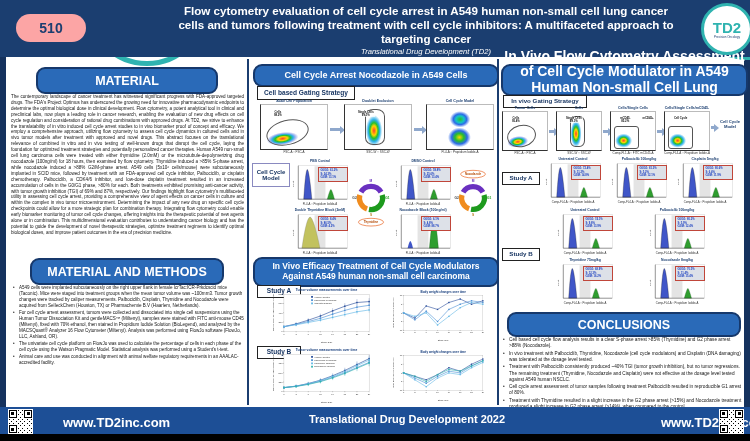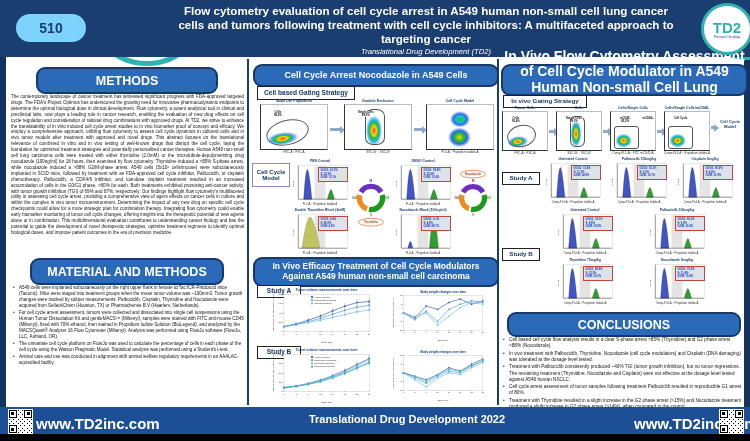--- a/index.html
+++ b/index.html
@@ -4,21 +4,21 @@
 <style>
   html,body{margin:0;padding:0;}
   body{width:750px;height:441px;position:relative;overflow:hidden;background:#15325e;
        font-family:"Liberation Sans",sans-serif;-webkit-font-smoothing:antialiased;}
   .abs{position:absolute;}
   
   .header{left:0;top:0;width:750px;height:57px;background:#1b3e70;z-index:3;}
   .deco{border-radius:50%;z-index:2;}
   .deco.l{left:86px;top:-56px;width:112px;height:112px;background:#fff;border:5px solid #2fb3b0;}
   .deco.r{left:688px;top:-58px;width:118px;height:118px;background:#2fb3b0;}
-  .num-pill{left:16px;top:14px;width:70px;height:28px;background:#7dd3fc;border-radius:14px;z-index:4;
+  .num-pill{left:16px;top:14px;width:70px;height:28px;background:#fca5a5;border-radius:14px;z-index:4;
             display:flex;align-items:center;justify-content:center;font-weight:bold;font-size:14px;color:#1b3e70;}
   .title-wrap{left:172px;top:4px;width:508px;text-align:center;z-index:4;color:#fff;}
   .poster-title{font-size:11.6px;font-weight:bold;line-height:1.22;}
   .poster-authors{font-size:7.6px;font-style:italic;margin-top:2px;}
   .poster-affil{font-size:7.6px;font-style:italic;margin-top:1px;}
   .logo-circ{left:701px;top:3px;width:46px;height:46px;background:#fff;border:3px solid #2fb3b0;border-radius:50%;
              z-index:4;display:flex;flex-direction:column;align-items:center;justify-content:center;}
   .logo-txt{font-size:15px;font-weight:bold;color:#2fb3b0;line-height:1;}
   .logo-sub{font-size:3px;color:#1b3e70;}
   
@@ -67,21 +67,21 @@
   .h-x{font-size:2.8px;color:#333;text-align:center;height:4px;line-height:4px;white-space:nowrap;overflow:hidden;}
   .stats{position:absolute;right:1%;top:8%;width:44%;background:#dde1e8;border:0.5px solid #c0463a;
          color:#1a3fc0;font-size:2.7px;line-height:1.3;font-weight:bold;padding:1px 1.5px;}
   
   .wheel,.chart{z-index:3;}
   .wheel svg,.chart svg,.qr svg{width:100%;height:100%;display:block;}
   .model-note{z-index:3;font-size:4.2px;font-weight:bold;color:#1b3e70;text-align:center;line-height:1.15;}
   
   .footer{left:0;top:407px;width:750px;height:27px;background:#1d4f96;z-index:3;}
   .blackbar{left:0;top:434px;width:750px;height:7px;background:#000;z-index:3;}
-  .f-url{top:415px;font-size:15px;font-weight:bold;color:#fff;z-index:4;}
+  .f-url{top:415px;font-size:13px;font-weight:bold;color:#fff;z-index:4;margin-left:27px;}
   .f-center{left:0;top:413px;width:750px;text-align:center;font-size:11px;font-weight:bold;color:#fff;z-index:4;margin-left:32px;}
   .qr{z-index:4;background:#fff;padding:1px;}
 </style>
 </head>
 <body>
 
 <div class="abs header"></div>
 <div class="abs deco l"></div>
 <div class="abs deco r"></div>
 <div class="abs num-pill">
@@ -93,21 +93,21 @@
 </div>
 <div class="abs logo-circ">
   <div class="logo-txt">TD2</div>
   <div class="logo-sub">Precision Oncology</div>
 </div>
 
 <div class="abs content-bg"></div>
 <div class="abs vline" style="left:247px"></div>
 <div class="abs vline" style="left:497px"></div>
 
-<div class="abs sec-h" style="left:36px;top:67px;width:178px;height:23px;font-size:12.5px">METHODS</div>
+<div class="abs sec-h" style="left:36px;top:67px;width:178px;height:23px;font-size:12.5px">MATERIAL</div>
 <div class="abs body-txt" style="left:11px;top:94px;width:233px">The contemporary landscape of cancer treatment has witnessed significant progress with FDA-approved targeted drugs. The FDA's Project Optimus has underscored the growing need for innovative pharmacodynamic endpoints to determine the optimal biological dose in clinical development. Flow cytometry, a potent analytical tool in clinical and preclinical labs, now plays a leading role in cancer research, enabling the evaluation of new drug effects on cell cycle regulation and consideration of rational drug combinations with approved drugs.  At TD2, we strive to enhance the translatability of in vitro induced cell cycle arrest studies to in vivo biomarker proof of concept and efficacy. We employ a comprehensive approach, utilizing flow cytometry to assess cell cycle dynamics in cultured cells and in vivo tumor models after treatment with approved and novel drugs. This abstract focuses on the translational relevance of combined in vitro and in vivo testing of well-known drugs that disrupt the cell cycle, laying the foundation for optimized treatment strategies and potentially personalized cancer therapies. Human A549 non-small cell lung carcinoma cells were treated with either thymidine (2.0mM) or the microtubule-depolymerizing drug nocodazole (100ng/ml) for 18 hours, then examined by flow cytometry. Thymidine induced a &gt;85% S-phase arrest, while nocodazole induced a &gt;88% G2/M-phase arrest. A549 cells (5x10⁶ cells/mouse) were subcutaneously implanted in SCID mice, followed by treatment with an FDA-approved cell cycle inhibitor, Palbociclib, or cisplatin chemotherapy. Palbociclib, a CDK4/6 inhibitor, and low-dose cisplatin treatment resulted in an increased accumulation of cells in the G0/G1 phase, &gt;80% for each. Both treatments exhibited promising anti-cancer activity, with tumor growth inhibition (TGI) of 69% and 87%, respectively.  Our findings highlight flow cytometry's multifaceted utility in assessing cell cycle arrest, providing a comprehensive view of agent effects on cancer cells in culture and within the complex in vivo tumor microenvironment. Determining the impact of any new drug on specific cell cycle checkpoints could allow for a more strategic plan for combination therapy. Integrating flow cytometry could enable early biomarker monitoring of tumor cell cycle changes, offering insights into the therapeutic potential of new agents alone or in combination. This multidimensional evaluation contributes to understanding cancer biology and has the potential to guide the development of novel therapeutic strategies, optimize treatment regimens to identify optimal biological doses, and improve patient outcomes in the era of precision medicine.</div>
 <div class="abs sec-h" style="left:30px;top:258px;width:190px;height:23px;font-size:12.5px">MATERIAL AND METHODS</div>
 <div class="abs body-txt" style="left:13px;top:285px;width:231px;text-align:left">
     <div class="bullet">
       <span class="bdot">•</span>
       <span>A549 cells were implanted subcutaneously on the right upper flank in female IcrTac:ICR-Prkdcscid mice (Taconic). Mice were staged into treatment groups when the mean tumor volume was ~100mm3. Tumor growth changes were tracked by caliper measurements. Palbociclib, Cisplatin, Thymidine and Nocodazole were acquired from SelleckChem (Houston, TX) or Pharmachemie B.V (Haarlem, Netherlands).</span>
     </div>
     <div class="bullet">
       <span class="bdot">•</span>
       <span>For cell cycle arrest assessment, tumors were collected and dissociated into single cell suspensions using the Human Tumor Dissociation Kit and gentleMACS™ (Miltenyi), samples were stained with FITC anti-mouse CD45 (Miltenyi), fixed with 70% ethanol, then stained in Propidium Iodide Solution (BioLegend), and analyzed by the MACSQuant® Analyzer 16 Flow Cytometer (Miltenyi). Analysis was performed using FlowJo software (FlowJo, LLC, Ashland, OR).</span>

